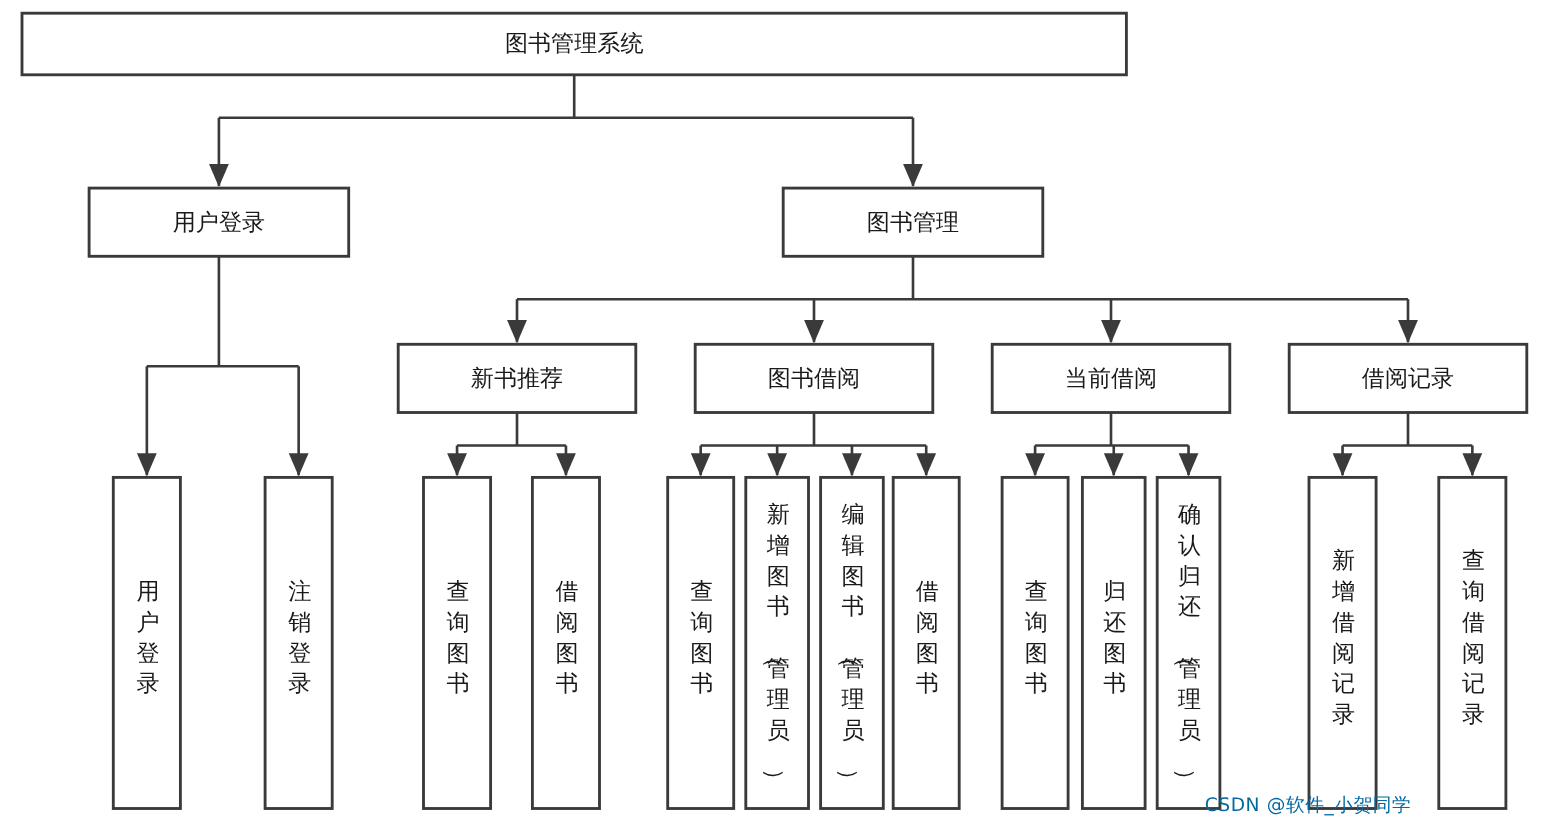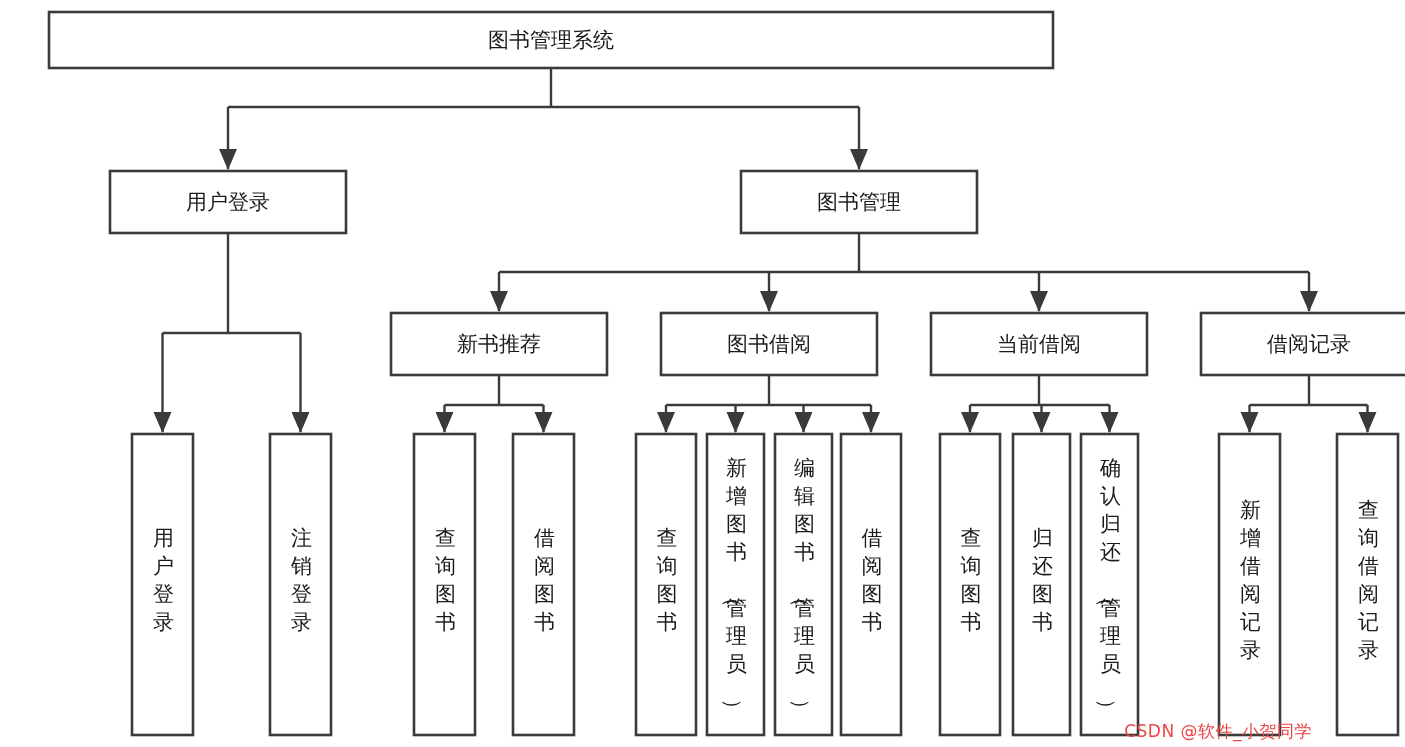--- a/index.html
+++ b/index.html
@@ -10,21 +10,20 @@
   body {
     width: 1405px;
     height: 747px;
     font-family: "DejaVu Sans", "Liberation Sans", sans-serif;
     overflow: hidden;
   }
   #diagram-root {
     position: relative;
     width: 1293px;
     height: 747px;
-    margin-left: 29px;
   }
   svg.flow {
     position: absolute;
     top: 0;
     left: 0;
     width: 1405px;
     height: 747px;
   }
   .node-box {
     fill: #ffffff;
@@ -53,21 +52,21 @@
     fill: #1a1a1a;
     font-size: 21px;
     text-anchor: middle;
   }
   .watermark {
     position: absolute;
     right: 10px;
     bottom: 4px;
     font-family: "DejaVu Sans", "Liberation Sans", sans-serif;
     font-size: 17px;
-    color: #ef4444;
+    color: #0369a1;
     letter-spacing: 0.5px;
     white-space: nowrap;
     user-select: none;
   }
 </style>
 </head>
 <body>
 
 <div id="diagram-root">
   <svg class="flow" viewBox="0 0 1405 747">

